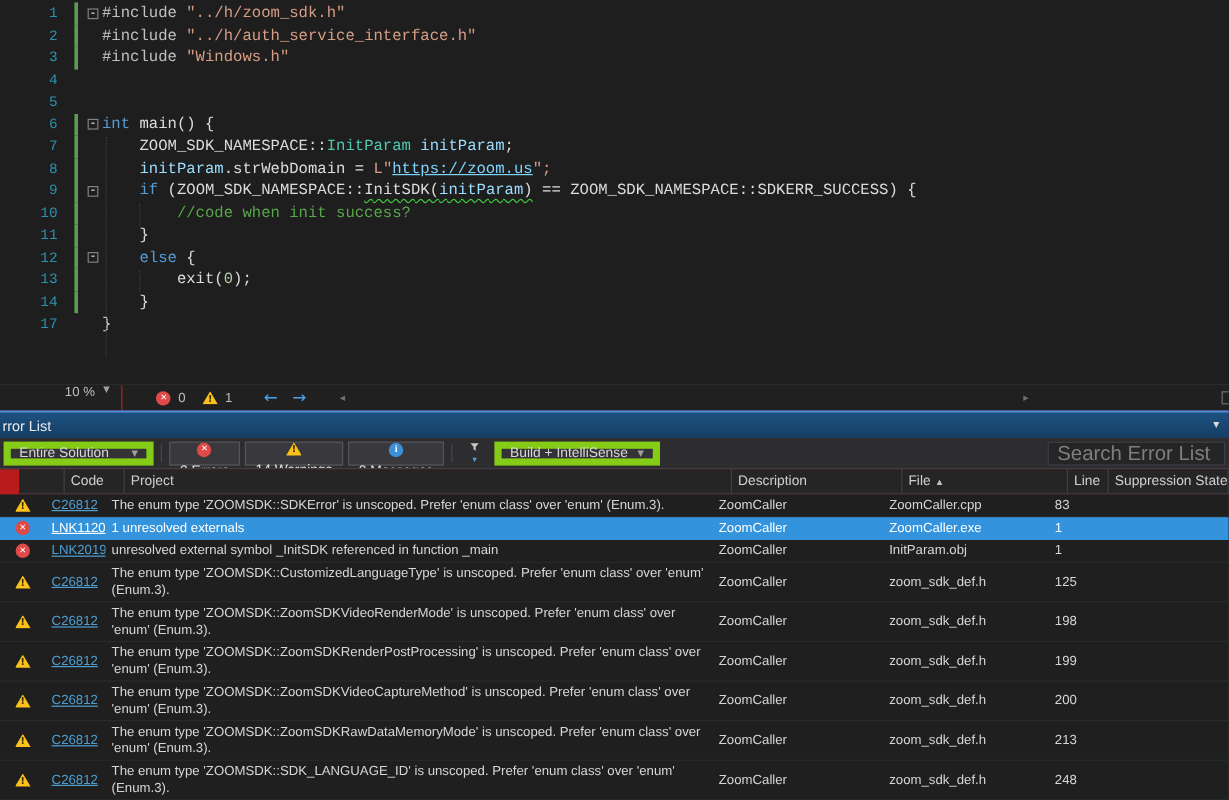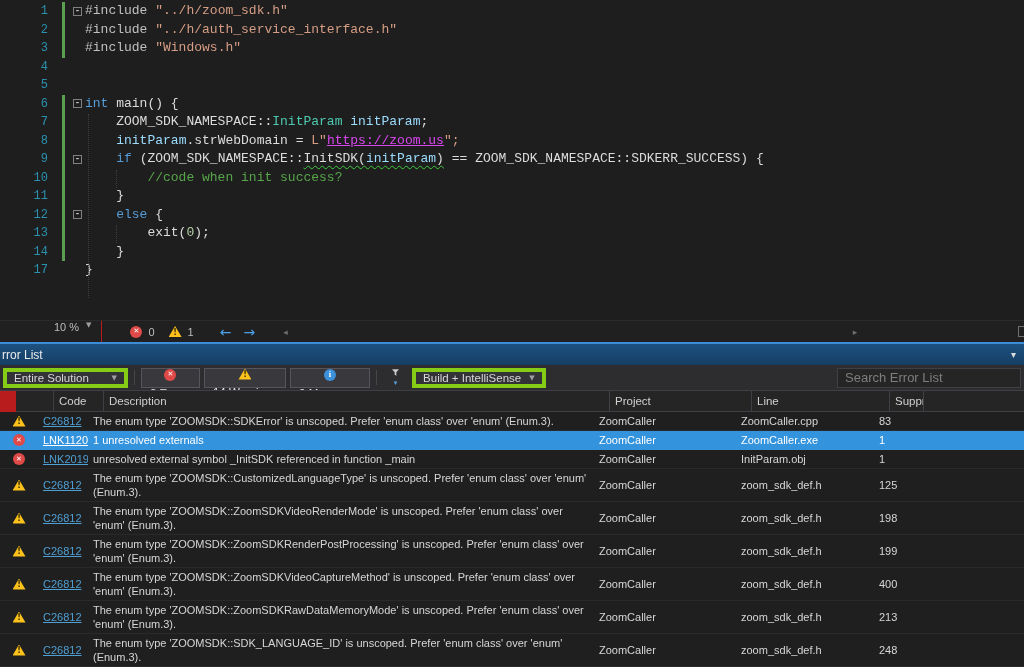--- a/index.html
+++ b/index.html
@@ -15,21 +15,21 @@
   .ed-chg.changed{background:#5b9e52;}
   .ed-fold{flex:none;width:12px;display:flex;align-items:center;}
   .fold-box{width:9px;height:9px;border:1px solid #808080;background:#1e1e1e;color:#cccccc;font:bold 9px/7px "Liberation Mono",monospace;text-align:center;}
   .ed-src{font:13px/18.5px "Liberation Mono",monospace;white-space:pre;color:#dcdcdc;}
   .tk-plain{color:#dcdcdc}
   .tk-pre{color:#c0c0c0}
   .tk-kw{color:#569cd6}
   .tk-type{color:#4ec9b0}
   .tk-local{color:#9cdcfe}
   .tk-str{color:#d69d85}
-  .tk-url{color:#d946ef;text-decoration:underline;}
+  .tk-url{color:#7dd3fc;text-decoration:underline;}
   .tk-com{color:#57a64a}
   .tk-num{color:#b5cea8}
   .tk-sq{text-decoration-line:underline;text-decoration-style:wavy;text-decoration-color:#3ecb3e;text-decoration-thickness:1px;text-underline-offset:3px;}
   .indent-guide{position:absolute;border-left:1px dotted #3e3e42;pointer-events:none;}
 
   
   .icn{position:relative;flex:none;display:inline-flex;align-items:center;justify-content:center;font-family:"DejaVu Sans",sans-serif;}
   .icn-error{width:12px;height:12px;border-radius:50%;background:#df4a48;}
   .icn-error::after{content:"\2715";color:#fff;font-size:7px;font-weight:bold;line-height:1;}
   .icn-warning{width:13px;height:11px;background:#fcc21b;clip-path:polygon(50% 0,100% 100%,0 100%);}
@@ -49,27 +49,27 @@
   .scr{font-family:"DejaVu Sans",sans-serif;color:#6e6e6e;font-size:9px;margin-left:28px;}
   .sb-space{flex:1;}
   .sb-lab{margin-left:20px;white-space:nowrap;margin-top:37px;}
   .sb-cut{flex:none;width:9px;height:11px;border:1px solid #6f6f6f;margin-left:16px;margin-right:-3px;}
 
   
   .errorlist{flex:1;display:flex;flex-direction:column;border-top:2px solid #3c8cd8;background:#b91c1c;min-height:0;}
   .el-title{height:21px;flex:none;display:flex;align-items:center;padding:0 8px 0 2px;color:#ececec;font-size:12px;background:linear-gradient(#1d5181,#163e63);}
   .chev{margin-left:auto;font-family:"DejaVu Sans",sans-serif;font-size:10px;color:#dcdcdc;}
   .el-toolbar{height:26px;flex:none;display:flex;align-items:center;gap:4px;padding:0 3px;background:#2d2d30;border-bottom:1px solid #3f3f46;overflow:hidden;}
-  .combo{height:20px;display:flex;align-items:center;justify-content:space-between;gap:8px;padding:0 7px;background:#333337;border:4px solid #84cc16;color:#d8d8d8;font-size:11.5px;white-space:nowrap;}
+  .combo{height:20px;display:flex;align-items:center;justify-content:space-between;gap:8px;padding:0 7px;background:#333337;border:6px solid #84cc16;color:#d8d8d8;font-size:11.5px;white-space:nowrap;}
   .combo-scope{min-width:125px;}
   .vsep{width:1px;height:15px;background:#46464a;margin:0 2px;flex:none;}
   .tbtn{height:20px;display:inline-flex;align-items:center;gap:6px;padding:0 8px;background:#39393d;border:1px solid #55555b;color:#e2e2e2;font-size:11.5px;font-family:inherit;white-space:nowrap;flex-direction:column;}
   .tbtn-icon{padding:0 5px;background:transparent;border-color:transparent;gap:3px;}
   .blue-caret{color:#58a6e0;font-size:7px;font-family:"DejaVu Sans",sans-serif;}
-  .search{height:20px;margin-left:auto;flex:none;width:184px;background:#252526;border:1px solid #3f3f46;color:#cccccc;font-size:13px;font-family:inherit;padding:0 7px;outline:none;}
+  .search{height:20px;margin-left:auto;flex:none;width:148px;background:#252526;border:1px solid #3f3f46;color:#cccccc;font-size:17px;font-family:inherit;padding:0 7px;outline:none;}
   .search::placeholder{color:#7e7e7e;}
 
   .el-grid{display:grid;grid-template-columns:38px 50px 506px 142px 138px 34px 1fr;}
   .el-header{height:21px;flex:none;background:#252526;border-bottom:1px solid #3f3f46;color:#d0d0d0;font-size:11.5px;margin-left:16px;}
   .el-hcell{display:flex;align-items:center;padding:0 5px;border-right:1px solid #3f3f46;overflow:hidden;white-space:nowrap;}
   .sort{font-family:"DejaVu Sans",sans-serif;font-size:6px;margin-left:5px;color:#c0c0c0;}
   .el-rows{flex:1;overflow:hidden;background:#1f1f1f;}
   .el-row{align-items:center;border-bottom:1px solid #2a2a2b;color:#d6d6d6;font-size:11px;min-height:18px;}
   .el-cell{padding:2px 5px;line-height:14px;overflow:hidden;}
   .el-sev{display:flex;justify-content:center;padding:2px 0;}
@@ -246,24 +246,28 @@
     </div>
 
     <div class="el-header el-grid">
       <div class="el-hcell">
           <span></span>
         </div>
       <div class="el-hcell">
           <span>Code</span>
         </div>
       <div class="el-hcell">
+          <span>Project</span>
+        </div>
+      <div class="el-hcell">
           <span>Description</span>
         </div>
       <div class="el-hcell">
-          <span>Project</span>
+          <span>File</span>
+          <span class="sort">▲</span>
         </div>
       <div class="el-hcell">
           <span>Line</span>
         </div>
       <div class="el-hcell">
           <span>Suppression State</span>
         </div>
     </div>
 
     <div class="el-rows" id="error-rows">
@@ -334,21 +338,21 @@
           <div class="el-cell"></div>
         </div>
         <div class="el-row el-grid">
           <div class="el-cell el-sev">
             <span class="icn icn-warning"></span>
           </div>
           <div class="el-cell"><span class="code-link">C26812</span></div>
           <div class="el-cell el-desc">The enum type 'ZOOMSDK::ZoomSDKVideoCaptureMethod' is unscoped. Prefer 'enum class' over 'enum' (Enum.3).</div>
           <div class="el-cell">ZoomCaller</div>
           <div class="el-cell">zoom_sdk_def.h</div>
-          <div class="el-cell">400</div>
+          <div class="el-cell">200</div>
           <div class="el-cell"></div>
         </div>
         <div class="el-row el-grid">
           <div class="el-cell el-sev">
             <span class="icn icn-warning"></span>
           </div>
           <div class="el-cell"><span class="code-link">C26812</span></div>
           <div class="el-cell el-desc">The enum type 'ZOOMSDK::ZoomSDKRawDataMemoryMode' is unscoped. Prefer 'enum class' over 'enum' (Enum.3).</div>
           <div class="el-cell">ZoomCaller</div>
           <div class="el-cell">zoom_sdk_def.h</div>

